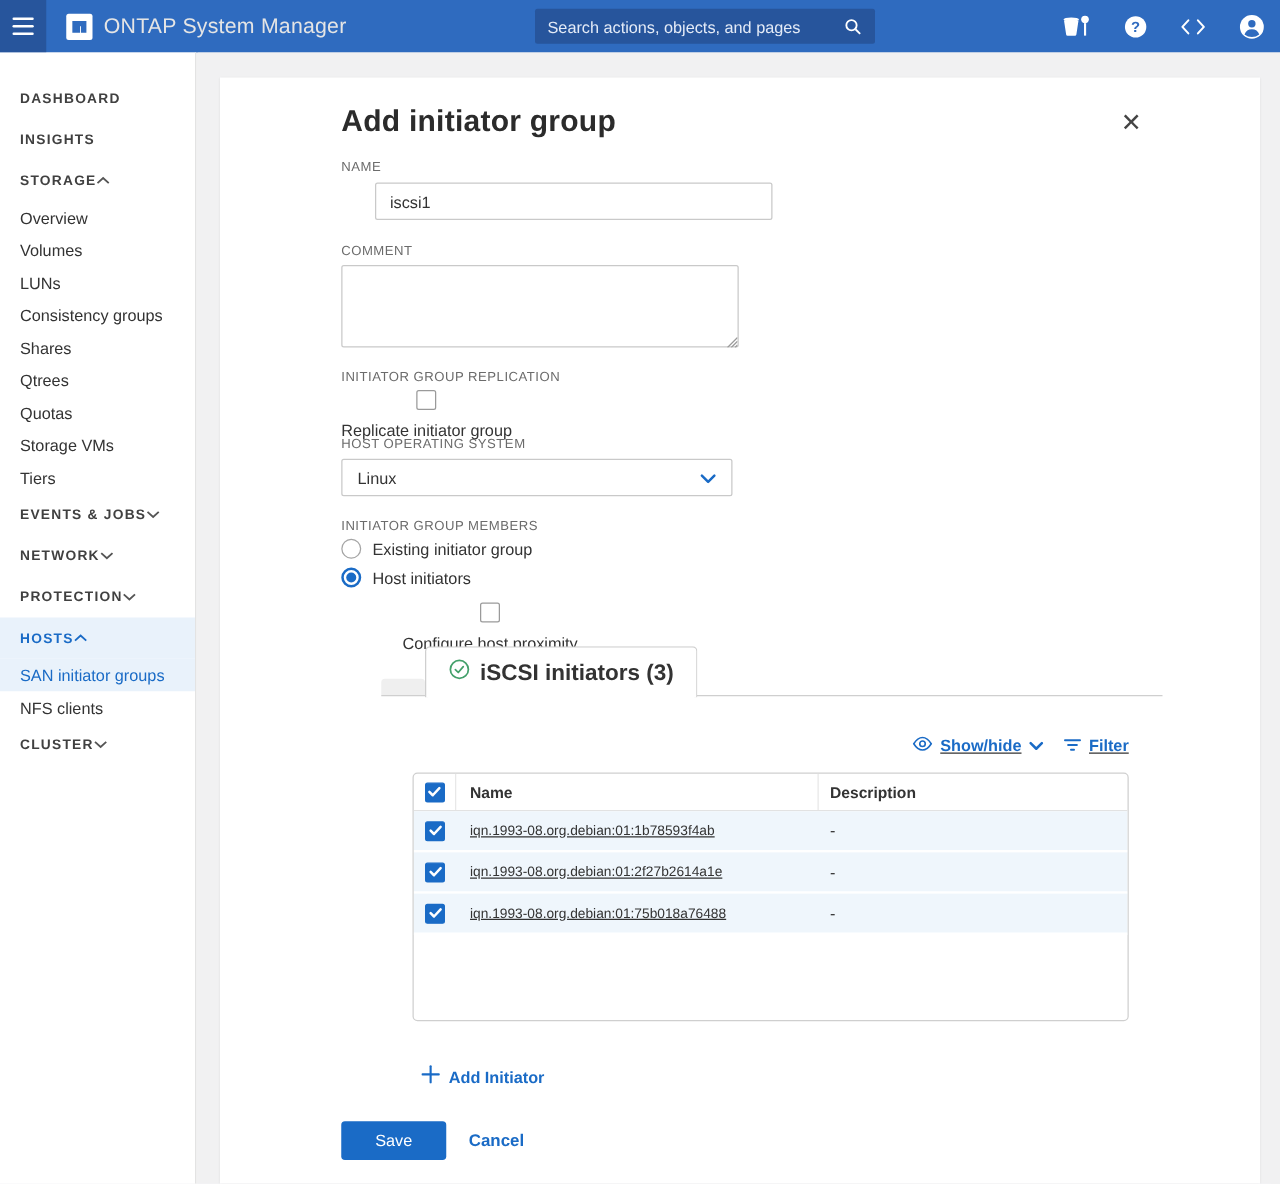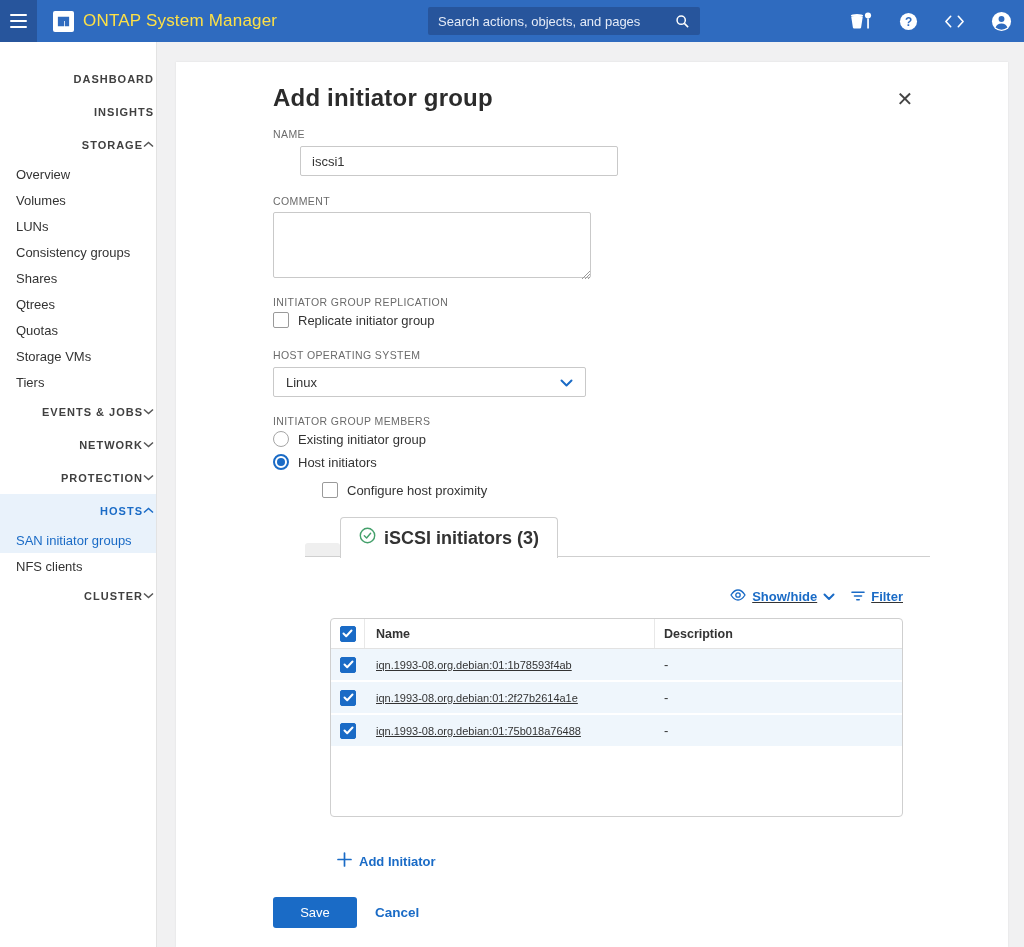--- a/index.html
+++ b/index.html
@@ -11,48 +11,48 @@
   *{margin:0;padding:0;box-sizing:border-box;}
   html,body{width:1024px;height:947px;}
   body{font-family:"Liberation Sans","DejaVu Sans",sans-serif;background:var(--page-bg);position:relative;overflow:hidden;color:var(--text);}
 
   
   .topbar{position:absolute;left:0;top:0;width:1024px;height:42px;background:var(--header-bg);display:flex;align-items:center;}
   .burger-box{width:37px;height:42px;background:var(--header-dark);display:flex;flex-direction:column;justify-content:center;align-items:center;gap:4px;cursor:pointer;flex:0 0 auto;}
   .burger-box i{display:block;width:17px;height:2px;background:#fff;border-radius:1px;}
   .brand{display:flex;align-items:center;gap:9px;margin-left:16px;}
   .brand-logo{width:21px;height:21px;background:#fff;border-radius:2px;display:flex;align-items:center;justify-content:center;}
-  .brand-title{color:#fde047;font-size:17px;letter-spacing:.2px;}
+  .brand-title{color:#e5e5e5;font-size:17px;letter-spacing:.2px;}
   .search-wrap{position:absolute;left:428px;top:7px;width:272px;height:28px;background:var(--header-dark);border-radius:2px;display:flex;align-items:center;padding:0 10px;}
   .search-wrap input{flex:1;background:transparent;border:none;outline:none;color:#fff;font-size:13px;font-family:inherit;}
   .search-wrap input::placeholder{color:#e4ebf7;opacity:1;}
   .top-icons{position:absolute;right:12px;top:0;height:42px;display:flex;align-items:center;gap:26px;}
   .tico{display:flex;align-items:center;justify-content:center;cursor:pointer;}
 
   
   .sidebar{position:absolute;left:0;top:42px;width:157px;height:905px;background:#fff;border-right:1px solid #e3e3e3;padding-top:20px;}
-  .side-section{height:33px;display:flex;align-items:center;padding:0 2px 0 16px;font-size:11px;font-weight:bold;letter-spacing:1px;color:#404040;cursor:pointer;justify-content:flex-end;}
+  .side-section{height:33px;display:flex;align-items:center;padding:0 2px 0 16px;font-size:11px;font-weight:bold;letter-spacing:1px;color:#404040;cursor:pointer;justify-content:flex-start;}
   .side-link{height:26px;display:flex;align-items:center;padding-left:16px;font-size:13px;color:var(--text);cursor:pointer;}
   .side-section.active{color:var(--accent);background:var(--active-bg);}
   .side-link.active{color:var(--accent);background:var(--active-bg);}
   .chev svg{display:block;}
 
   
   .main{position:absolute;left:158px;top:42px;width:866px;height:905px;background:var(--page-bg);}
   .panel{position:absolute;left:18px;top:20px;width:832px;height:885px;background:var(--panel-bg);box-shadow:0 0 2px rgba(0,0,0,.08);}
 
   .close-x{position:absolute;left:718px;top:26px;width:22px;height:22px;font-size:20px;color:#444;display:flex;align-items:center;justify-content:center;cursor:pointer;line-height:1;}
   .dlg-title{position:absolute;left:97px;top:22px;font-size:24px;font-weight:bold;color:#2b2b2b;letter-spacing:.2px;}
 
   .f-label{position:absolute;left:97px;font-size:10.5px;color:var(--label);letter-spacing:.4px;}
   .txt-input{position:absolute;left:97px;width:318px;height:30px;border:1px solid #c9c9c9;border-radius:2px;padding:0 11px;font-size:13px;color:var(--text);font-family:inherit;outline:none;background:#fff;margin-left:27px;}
   .comment-area{position:absolute;left:97px;top:150px;width:318px;height:66px;border:1px solid #c9c9c9;border-radius:2px;resize:none;font-family:inherit;font-size:13px;padding:6px 10px;outline:none;background:#fff;}
   .resize-grip{position:absolute;left:404px;top:203px;pointer-events:none;}
 
-  .chk-row{position:absolute;display:flex;align-items:center;gap:9px;cursor:pointer;}
+  .chk-row{position:absolute;display:flex;align-items:center;gap:9px;cursor:pointer;flex-direction:column;}
   .chk{width:16px;height:16px;border:1px solid #9a9a9a;border-radius:2px;background:#fff;display:flex;align-items:center;justify-content:center;flex:0 0 auto;}
   .chk.checked{background:var(--accent);border-color:var(--accent);}
   .chk-label{font-size:13px;color:var(--text);}
 
   .select-box{position:absolute;left:97px;top:305px;width:313px;height:30px;border:1px solid #c9c9c9;border-radius:2px;display:flex;align-items:center;justify-content:space-between;padding:0 12px;font-size:13px;cursor:pointer;background:#fff;}
 
   .radio-row{position:absolute;display:flex;align-items:center;gap:9px;cursor:pointer;}
   .radio{width:16px;height:16px;border-radius:50%;border:1px solid #a5a5a5;background:#fff;flex:0 0 auto;display:flex;align-items:center;justify-content:center;}
   .radio.sel{border:2px solid var(--accent);}
   .radio.sel i{display:block;width:8px;height:8px;border-radius:50%;background:var(--accent);}

